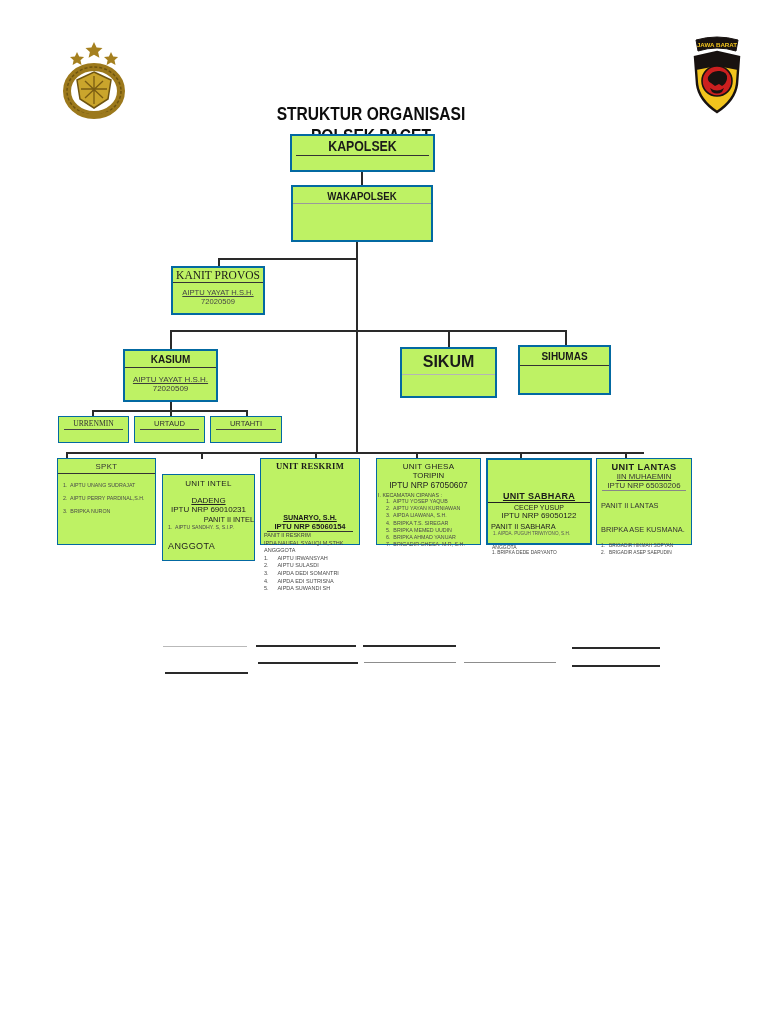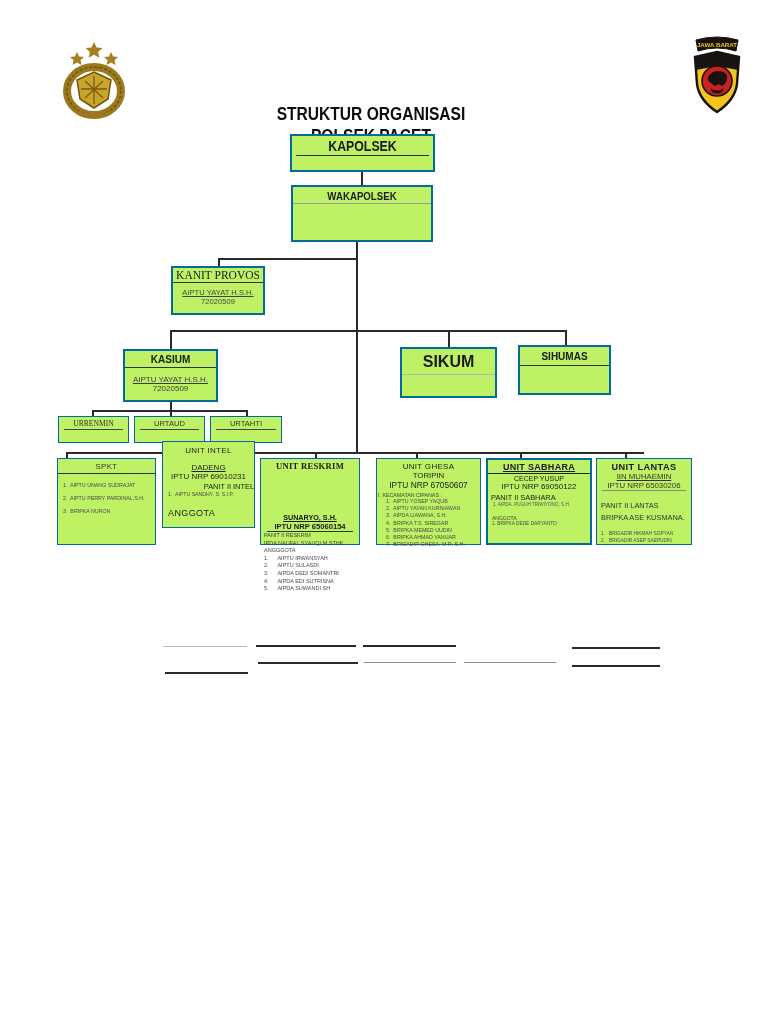--- a/index.html
+++ b/index.html
@@ -45,21 +45,21 @@
   .smallbox{border-width:1.5px;}
   .b-urrenmin{left:58px;top:416px;width:71px;height:27px;font-family:"Liberation Serif",serif;}
   .b-urtaud{left:134px;top:416px;width:71px;height:27px;}
   .b-urtahti{left:210px;top:416px;width:72px;height:27px;}
   .smallbox .hd{font-size:7.6px;font-weight:normal;color:#333;padding:2px 0 1px;}
   .smallbox .hdwrap{border-bottom:1px solid #444;margin:0 5px;}
 
   
   .unit{border-width:1.6px;}
   .u-spkt{left:57px;top:458px;width:99px;height:87px;}
-  .u-intel{left:162px;top:441px;width:93px;height:87px;}
+  .u-intel{left:162px;top:474px;width:93px;height:87px;}
   .u-reskrim{left:260px;top:458px;width:100px;height:87px;}
   .u-binmas{left:376px;top:458px;width:105px;height:87px;}
   .u-sabhara{left:486px;top:458px;width:106px;height:87px;border-width:2px;}
   .u-lantas{left:596px;top:458px;width:96px;height:87px;}
 
   .u-spkt .hd{font-size:7.8px;font-weight:normal;padding:3px 0 2px;border-bottom:1.2px solid #333;letter-spacing:.4px;color:#333;}
   .members{padding:5px 3px 0 5px;font-size:5.3px;color:#4a4a4a;white-space:pre;}
   .u-spkt .members div{line-height:13px;}
 
   .ctr{text-align:center;}
@@ -78,33 +78,33 @@
   .u-reskrim .members{padding:0 0 0 3px;font-size:5.5px;}
   .u-reskrim .members div{line-height:7.6px;}
 
   .u-binmas .t1{font-size:8px;margin-top:3px;letter-spacing:.3px;color:#222;}
   .u-binmas .ldr{font-size:7.8px;color:#222;}
   .u-binmas .nrp{font-size:8.4px;color:#222;}
   .u-binmas .sec{font-size:5.3px;text-align:left;padding-left:1px;margin-top:2px;color:#3f3f3f;}
   .u-binmas .members{padding:0 0 0 9px;font-size:5.3px;}
   .u-binmas .members div{line-height:7.2px;}
 
-  .u-sabhara .t1{font-size:9px;font-weight:bold;text-decoration:underline;padding:2px 0 1px;border-bottom:1.6px solid #222;letter-spacing:.3px;}
+  .u-sabhara .t1{font-size:9px;font-weight:bold;text-decoration:underline;padding:2px 0 1px;border-bottom:1.6px solid #222;letter-spacing:.3px;margin-top:29px;}
   .u-sabhara .ldr{font-size:7px;margin-top:1px;color:#222;}
   .u-sabhara .nrp{font-size:8px;color:#222;}
   .u-sabhara .pl{font-size:7.4px;text-align:left;padding-left:3px;margin-top:2px;color:#222;}
   .u-sabhara .m1{font-size:4.6px;text-align:left;padding-left:5px;color:#555;}
   .u-sabhara .ang{font-size:5px;text-align:left;padding-left:4px;margin-top:8px;color:#444;}
   .u-sabhara .members{padding:0 0 0 4px;font-size:4.8px;}
 
   .u-lantas .t1{font-size:9.2px;font-weight:bold;margin-top:3px;letter-spacing:.4px;}
   .u-lantas .ldr{font-size:7.8px;text-decoration:underline;color:#333;}
   .u-lantas .nrp{font-size:7.8px;color:#333;border-bottom:1px solid #888;width:84px;margin:0 auto;}
   .u-lantas .pl{font-size:7.4px;text-align:left;padding-left:4px;margin-top:10px;color:#333;}
-  .u-lantas .p2{font-size:7.4px;text-align:left;padding-left:4px;margin-top:3px;color:#333;}
+  .u-lantas .p2{font-size:7.4px;text-align:left;padding-left:4px;margin-top:15px;color:#333;}
   .u-lantas .members{padding:0 0 0 4px;font-size:4.8px;margin-top:8px;}
   .u-lantas .members div{line-height:7px;}
 </style>
 </head>
 <body>
 
 <svg class="abs" style="left:52px;top:38px" width="84" height="84" viewBox="0 0 84 84">
   <path d="M42 4 l2.6 5.4 5.9.6-4.4 4 1.3 5.8-5.4-3-5.4 3 1.3-5.8-4.4-4 5.9-.6z" fill="#a5801f"></path>
   <path d="M25 14 l2.2 4.4 4.9.5-3.6 3.3 1 4.8-4.5-2.5-4.4 2.5 1-4.8-3.6-3.3 4.9-.5z" fill="#a5801f"></path>
   <path d="M59 14 l2.2 4.4 4.9.5-3.6 3.3 1 4.8-4.5-2.5-4.4 2.5 1-4.8-3.6-3.3 4.9-.5z" fill="#a5801f"></path>

